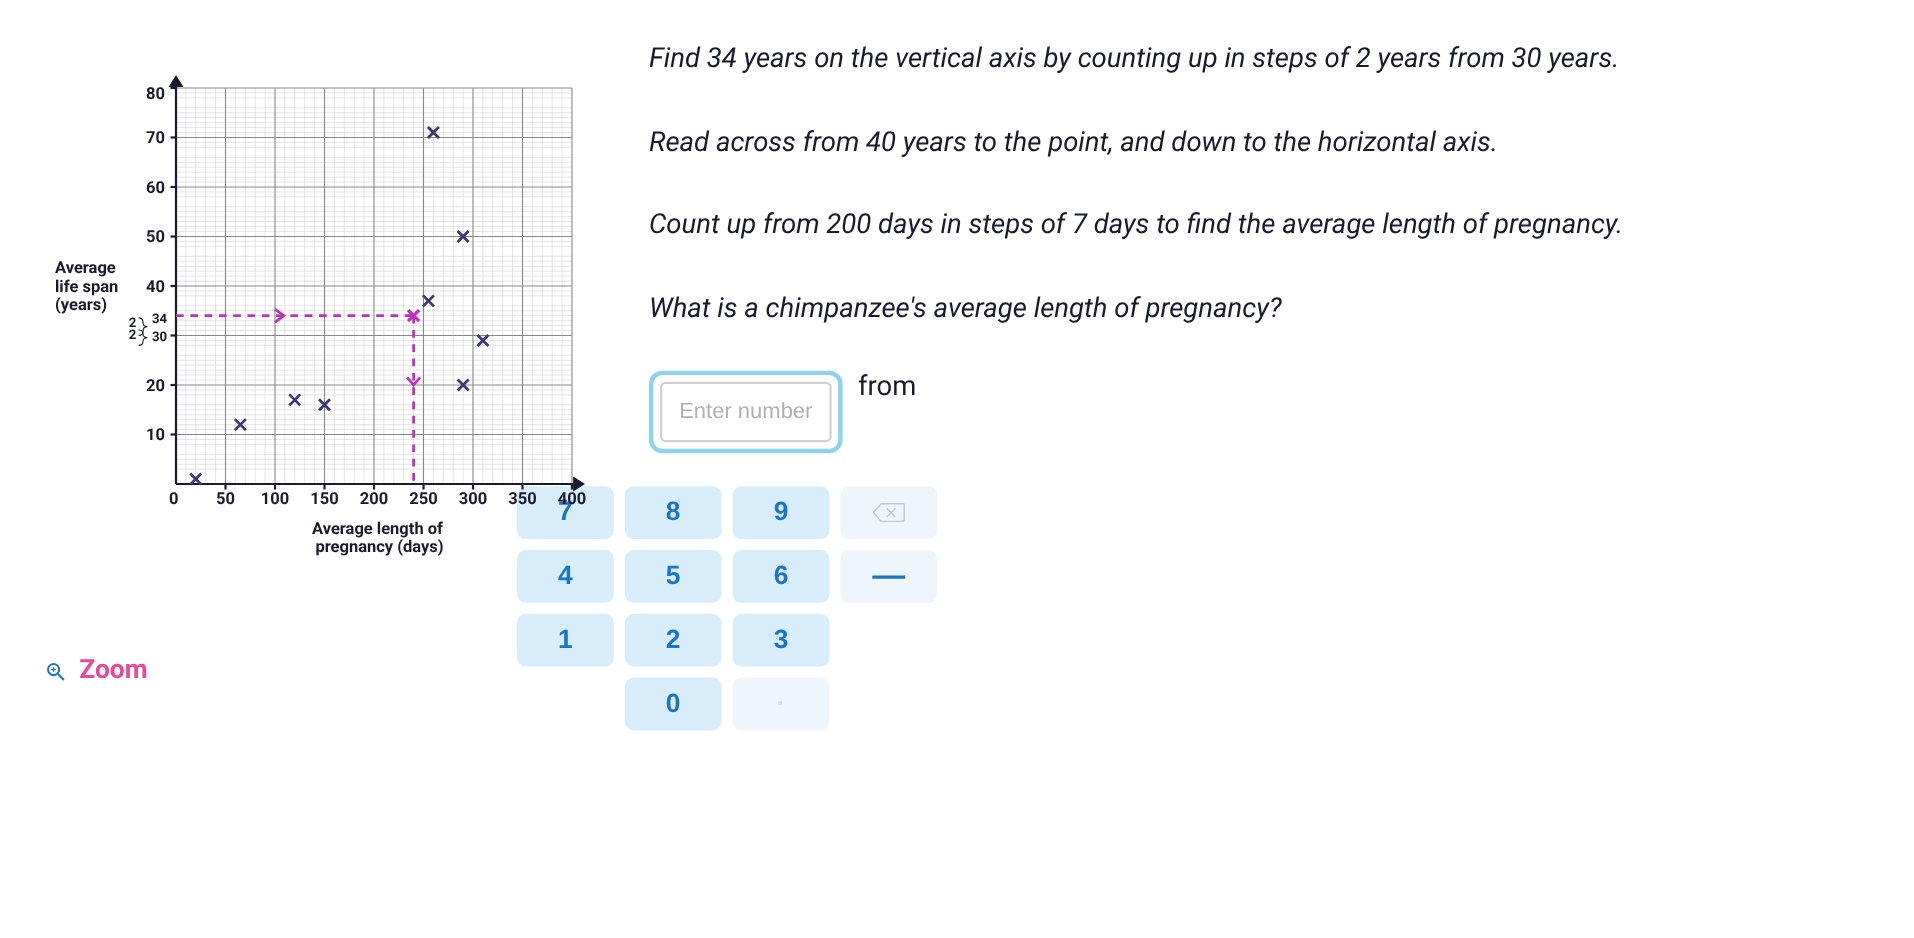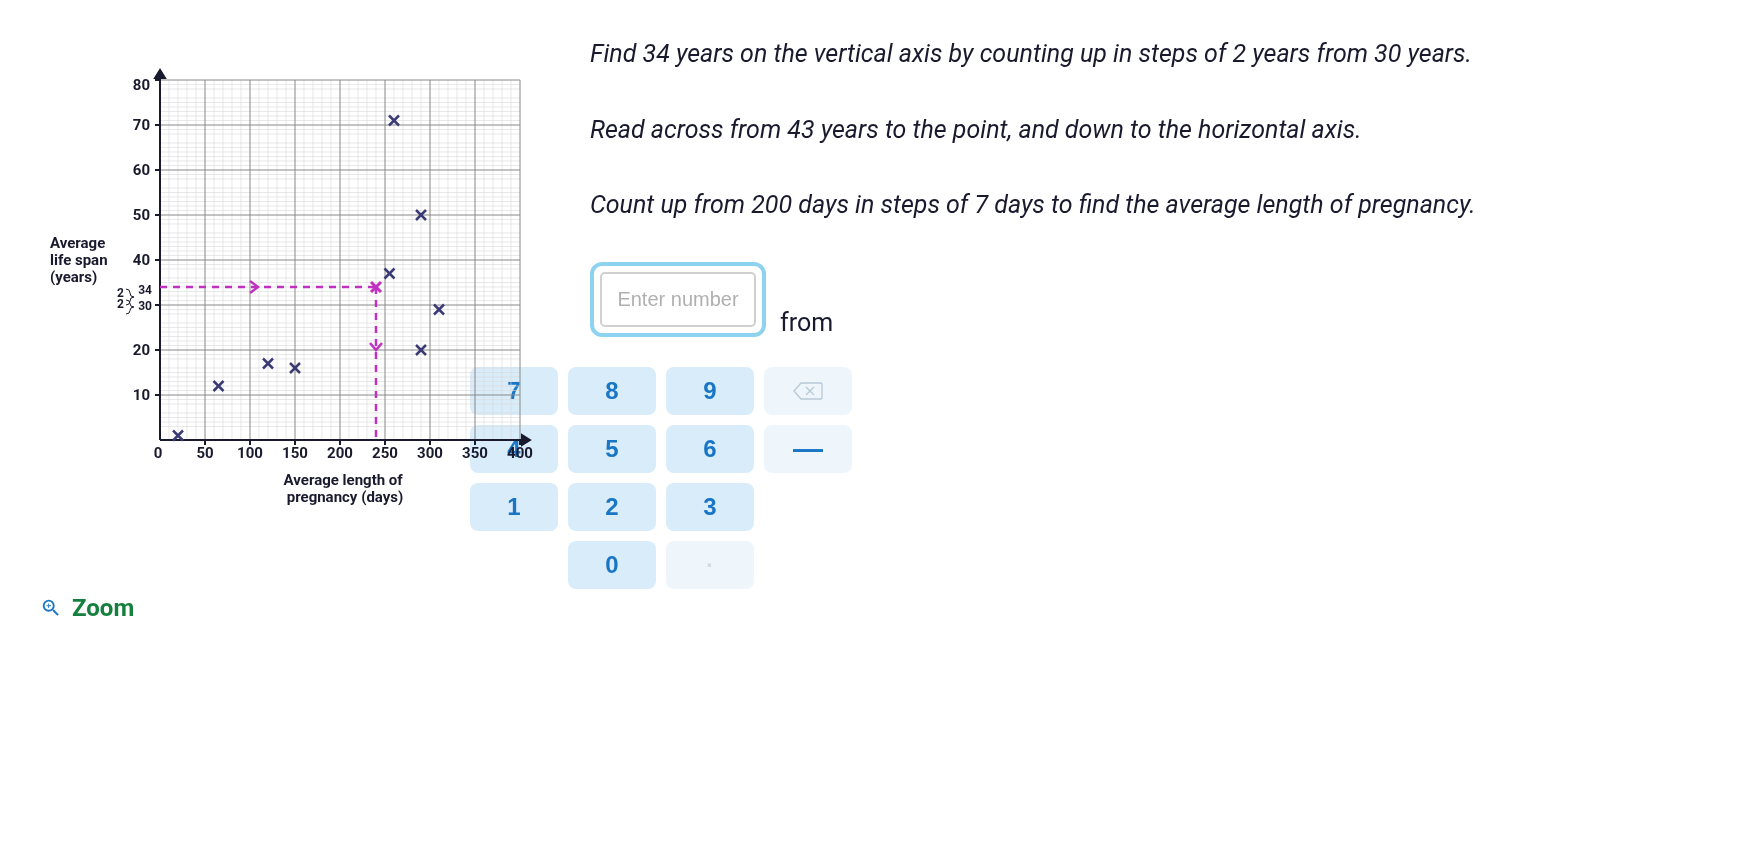--- a/index.html
+++ b/index.html
@@ -29,21 +29,21 @@
     }
     .instruction {
       font-size: 25px;
       line-height: 1.5;
       color: #1a1a2e;
       margin-bottom: 38px;
       font-style: italic;
     }
     .answer-row {
       display: flex;
-      align-items: flex-end;
+      align-items: flex-start;
       gap: 14px;
       margin-top: 25px;
     }
     .answer-input {
       padding: 6px;
       border: 4px solid #8dd3f0;
       border-radius: 12px;
       background: #fff;
     }
     .answer-input input {
@@ -82,25 +82,25 @@
       justify-content: center;
     }
     .key.light {
       background: #eef6fc;
       color: #7aa8c8;
     }
     .key.blank { visibility: hidden; }
     .key.wide { grid-column: span 2; }
     .zoom-row {
       display: flex;
-      align-items: center;
+      align-items: flex-end;
       gap: 10px;
       margin-top: 60px;
       margin-left: 20px;
-      color: #15803d;
+      color: #ec4899;
       font-size: 24px;
       font-weight: 700;
       cursor: pointer;
     }
     .zoom-icon {
       width: 22px;
       height: 22px;
     }
     .backspace-svg { width: 30px; height: 18px; }
     .minus-svg { font-size: 30px; color: #1976c5; font-weight: 700; }
@@ -367,22 +367,23 @@
         <path d="M15.5 14h-.79l-.28-.27A6.471 6.471 0 0 0 16 9.5 6.5 6.5 0 1 0 9.5 16c1.61 0 3.09-.59 4.23-1.57l.27.28v.79l5 4.99L20.49 19l-4.99-5zm-6 0C7.01 14 5 11.99 5 9.5S7.01 5 9.5 5 14 7.01 14 9.5 11.99 14 9.5 14z"></path>
         <path d="M9 7h1v5H9z"></path>
           <path d="M7 9h5v1H7z"></path>
       </svg>
       <span>Zoom</span>
     </div>
   </div>
 
   <div class="right-col">
     <p class="instruction">Find 34 years on the vertical axis by counting up in steps of 2 years from 30 years.</p>
-    <p class="instruction">Read across from 43 years to the point, and down to the horizontal axis.</p>
+    <p class="instruction">Read across from 40 years to the point, and down to the horizontal axis.</p>
     <p class="instruction">Count up from 200 days in steps of 7 days to find the average length of pregnancy.</p>
+    <p class="instruction">What is a chimpanzee's average length of pregnancy?</p>
 
     <div class="answer-row">
       <div class="answer-input">
         <input type="text" placeholder="Enter number" value="" style="">
       </div>
       <span class="unit-label">from</span>
     </div>
 
     <div class="keypad">
       <button class="key">7</button>

